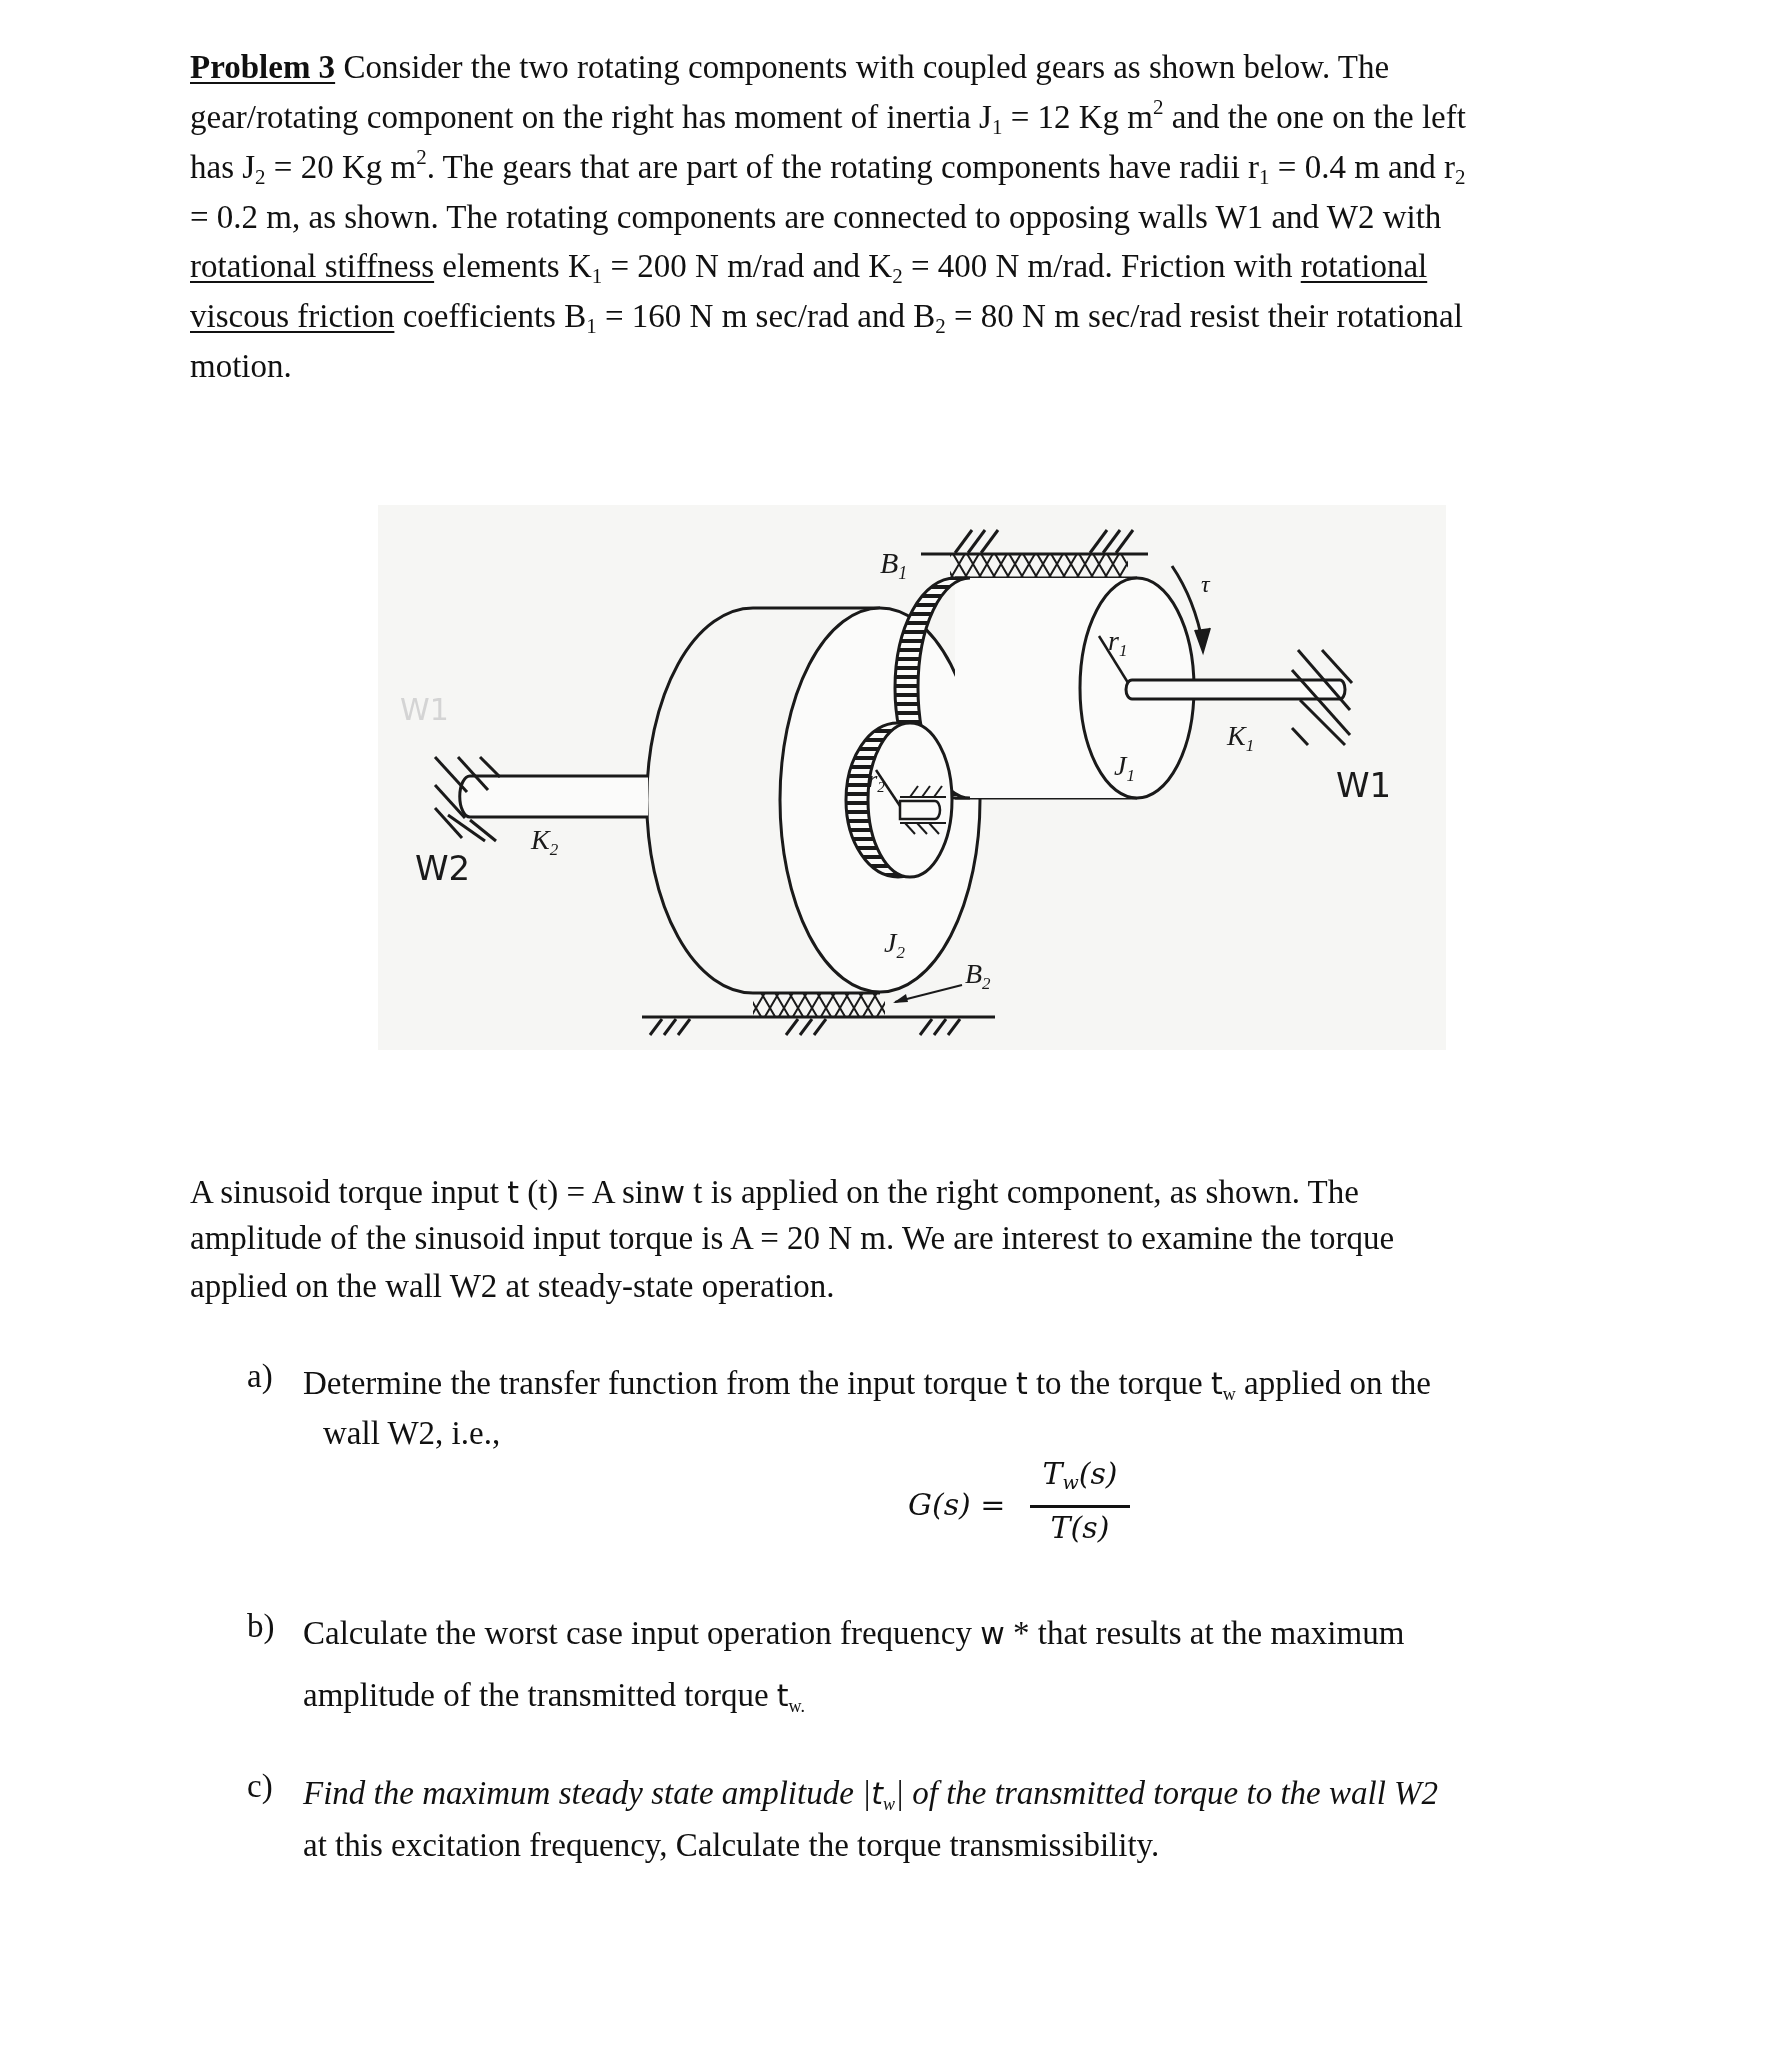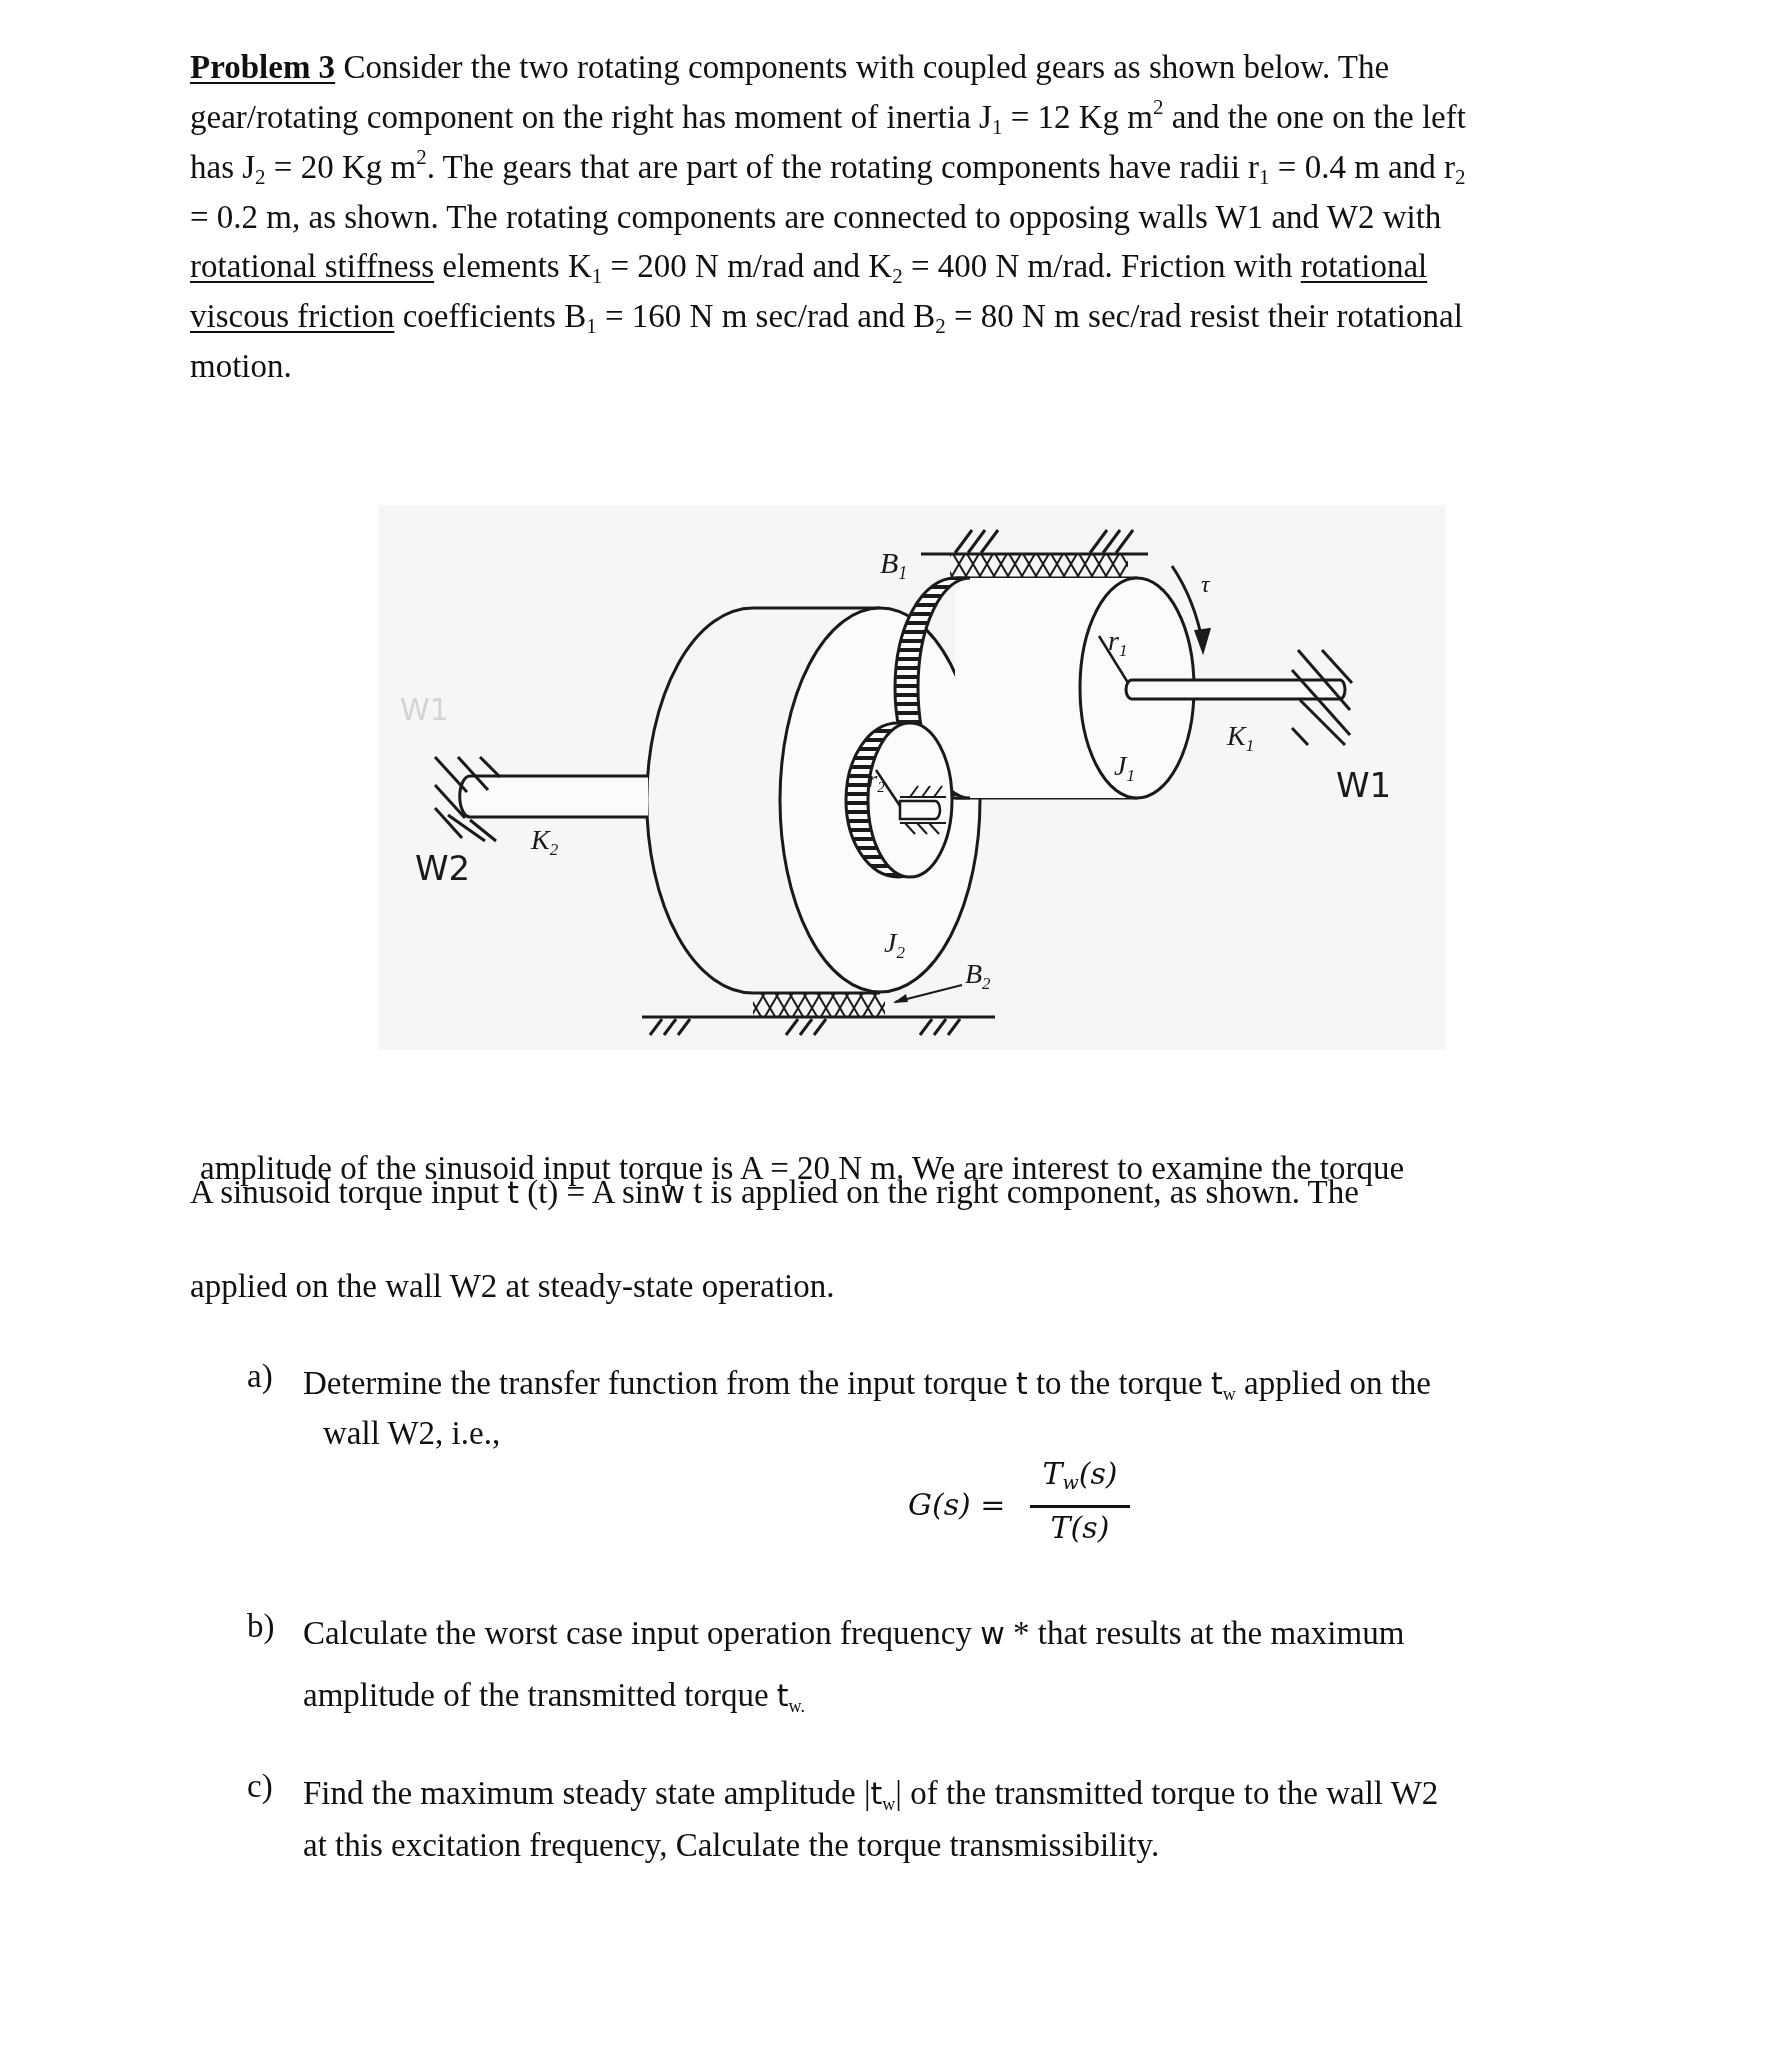--- a/index.html
+++ b/index.html
@@ -170,21 +170,21 @@
     <text class="lbl" x="868" y="787" font-size="24"><tspan>r</tspan><tspan font-size="15" dy="5">2</tspan></text>
     <text class="lbl" x="531" y="849" font-size="28"><tspan>K</tspan><tspan font-size="17" dy="6">2</tspan></text>
     <text class="wlbl" x="415" y="880" font-size="34">W2</text>
     <text class="lbl" x="884" y="952" font-size="28"><tspan>J</tspan><tspan font-size="17" dy="6">2</tspan></text>
     <text class="lbl" x="965" y="983" font-size="28"><tspan>B</tspan><tspan font-size="17" dy="6">2</tspan></text>
   </svg>
 </div>
 
 <div>
   <div class="line" style="top:1172px;"><span>A sinusoid torque input </span><span class="sym">t</span><span> (t) = A sin</span><span class="sym">w</span><span> t is applied on the right component, as shown. The</span></div>
-  <div class="line" style="top:1148px;margin-left:10px;"><span>amplitude of the sinusoid input torque is A = 20 N m. We are interest to examine the torque</span></div>
+  <div class="line" style="top:1218px;"><span>amplitude of the sinusoid input torque is A = 20 N m. We are interest to examine the torque</span></div>
   <div class="line" style="top:1266px;"><span>applied on the wall W2 at steady-state operation.</span></div>
 </div>
 
 <div>
   <div class="item-label" style="top:1356px;">a)</div>
   <div class="item-line" style="top:1356px;"><span>Determine the transfer function from the input torque </span><span class="sym">t</span><span> to the torque </span><span class="sym">t</span><span class="tiny">w</span><span> applied on the</span></div>
   <div class="item-line" style="top:1406px;margin-left:20px;">wall W2, i.e.,</div>
 </div>
 
 <div id="formula">
@@ -195,15 +195,15 @@
 </div>
 
 <div>
   <div class="item-label" style="top:1606px;">b)</div>
   <div class="item-line" style="top:1606px;"><span>Calculate the worst case input operation frequency </span><span class="sym">w</span><span> * that results at the maximum</span></div>
   <div class="item-line" style="top:1668px;"><span>amplitude of the transmitted torque </span><span class="sym">t</span><span class="tiny">w.</span></div>
 </div>
 
 <div>
   <div class="item-label" style="top:1766px;">c)</div>
-  <div class="item-line" style="top:1766px;"><span>Find the maximum steady state amplitude |</span><span class="sym">t</span><span class="tiny">w</span><span>| of the transmitted torque to the wall W2</span></div>
+  <div class="item-line" style="top:1766px;font-style:italic;"><span>Find the maximum steady state amplitude |</span><span class="sym">t</span><span class="tiny">w</span><span>| of the transmitted torque to the wall W2</span></div>
   <div class="item-line" style="top:1818px;">at this excitation frequency, Calculate the torque transmissibility.</div>
 </div>
 
 </body></html>

